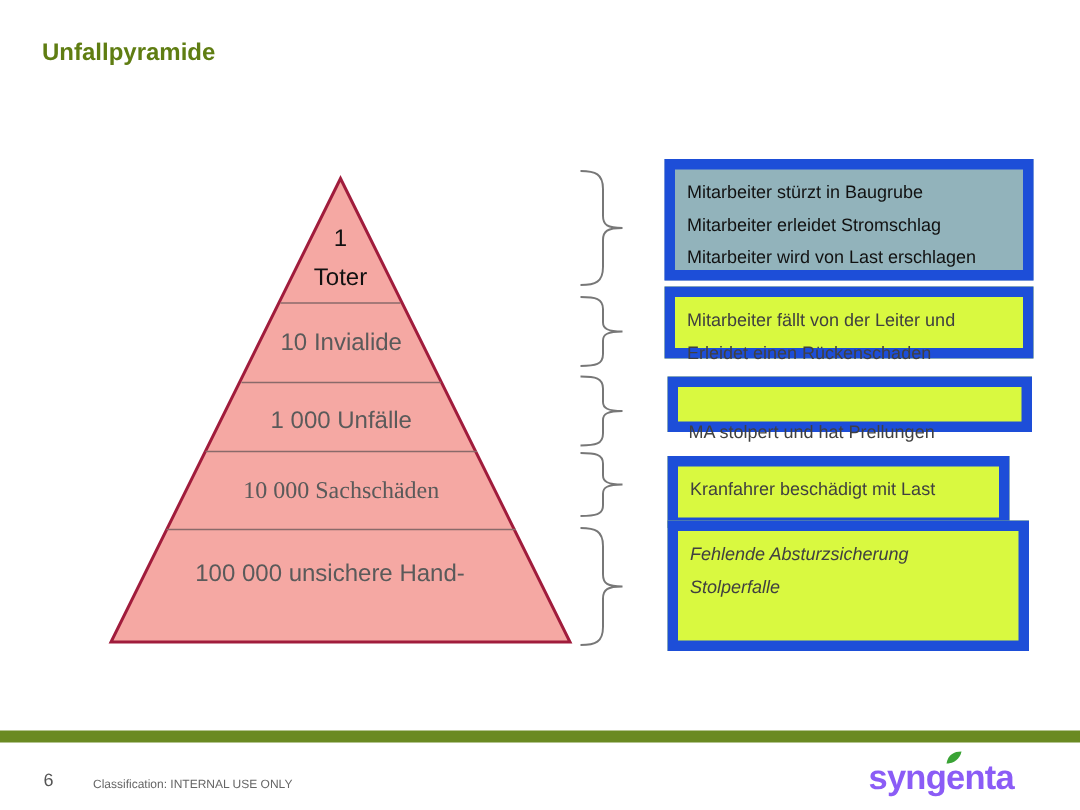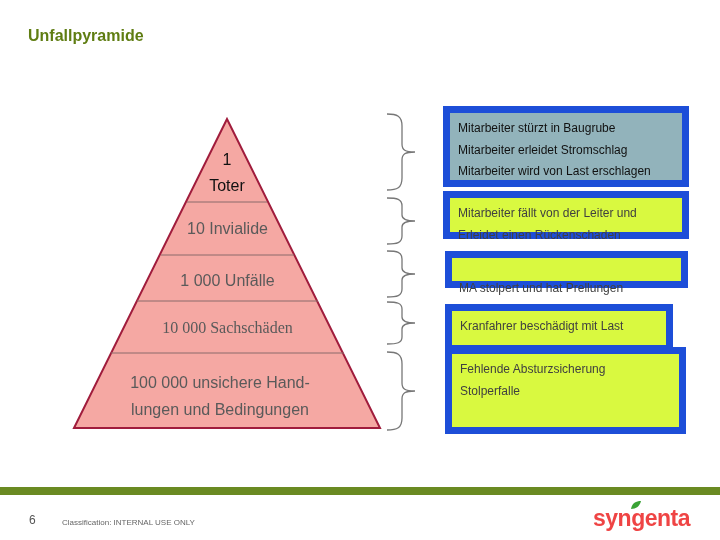--- a/index.html
+++ b/index.html
@@ -10,21 +10,21 @@
   .pyr-label { position:absolute; text-align:center; font-size:16px; color:#5a5a5a; line-height:26px; }
   .pyr-label.top { color:#111; line-height:26px; }
   .box { position:absolute; box-sizing:border-box; border:7px solid #1d4ed8; font-size:12px; line-height:21.5px; padding:5px 0 0 8px; }
   .box.grey { background:#92b3bb; color:#111; }
   .box.lime { background:#d9f940; color:#404040; }
   .box div { white-space:nowrap; }
   .brace { position:absolute; }
   .footer-bar { position:absolute; left:0; top:487px; width:720px; height:8px; background:#6a8a22; }
   .page-num { position:absolute; left:29px; top:513px; font-size:12px; color:#555; }
   .classif { position:absolute; left:62px; top:518px; font-size:8px; color:#666; }
-  .logo { position:absolute; left:593px; top:505px; font-size:23px; font-weight:bold; color:#ef4444; letter-spacing:-0.5px; }
+  .logo { position:absolute; left:579px; top:505px; font-size:23px; font-weight:bold; color:#8b5cf6; letter-spacing:-0.5px; }
   .leaf { position:absolute; left:630px; top:500px; }
 </style>
 </head>
 <body>
 
 <div class="title">Unfallpyramide</div>
 
 <svg class="pyramid" viewBox="0 0 720 540">
   <polygon points="227,119 74,428 380,428" fill="#f5a8a3" stroke="#a01c3c" stroke-width="2"></polygon>
   <line x1="187" y1="202" x2="267" y2="202" stroke="#8a6a6a" stroke-width="1"></line>
@@ -35,21 +35,20 @@
 
 <div class="pyr-label top" style="left:187px; top:147px; width:80px;">
   <div>1</div>
   <div>Toter</div>
 </div>
 <div class="pyr-label" style="left:161px; top:216px; width:133px;">10 Invialide</div>
 <div class="pyr-label" style="left:137px; top:268px; width:181px;">1 000 Unfälle</div>
 <div class="pyr-label" style="left:111px; top:315px; width:233px;font-family:Liberation Serif, serif;">10 000 Sachschäden</div>
 <div class="pyr-label" style="left:90px; top:369px; width:260px; line-height:27px;">
   <div>100 000 unsichere Hand-</div>
-  <div>lungen und Bedingungen</div>
 </div>
 
 <svg class="brace" style="left:385px; top:112px;" width="40" height="80" viewBox="0 0 40 80">
   <path d="M2,2 C12,2 17,4 17,14 L17,32 C17,38 20,40 30,40 C20,40 17,42 17,48 L17,66 C17,76 12,78 2,78" fill="none" stroke="#777" stroke-width="1.3"></path>
 </svg>
 <svg class="brace" style="left:385px; top:196px;" width="40" height="50" viewBox="0 0 40 50">
   <path d="M2,2 C12,2 17,3 17,10 L17,19 C17,23 20,25 30,25 C20,25 17,27 17,31 L17,40 C17,47 12,48 2,48" fill="none" stroke="#777" stroke-width="1.3"></path>
 </svg>
 <svg class="brace" style="left:385px; top:249px;" width="40" height="50" viewBox="0 0 40 50">
   <path d="M2,2 C12,2 17,3 17,10 L17,19 C17,23 20,25 30,25 C20,25 17,27 17,31 L17,40 C17,47 12,48 2,48" fill="none" stroke="#777" stroke-width="1.3"></path>
@@ -69,21 +68,21 @@
 <div class="box lime" style="left:443px; top:191px; width:246px; height:48px;">
   <div>Mitarbeiter fällt von der Leiter und</div>
   <div>Erleidet einen Rückenschaden</div>
 </div>
 <div class="box lime" style="left:445px; top:251px; width:243px; height:37px; padding-top:20px; padding-left:7px;">
   <div>MA stolpert und hat Prellungen</div>
 </div>
 <div class="box lime" style="left:445px; top:304px; width:228px; height:48px;">
   <div>Kranfahrer beschädigt mit Last</div>
 </div>
-<div class="box lime" style="left:445px; top:347px; width:241px; height:87px;">
+<div class="box lime" style="left:445px; top:347px; width:241px; height:87px;font-style:italic;">
   <div>Fehlende Absturzsicherung</div>
   <div>Stolperfalle</div>
 </div>
 
 <div class="footer-bar"></div>
 <div class="page-num">6</div>
 <div class="classif">Classification: INTERNAL USE ONLY</div>
 <svg class="leaf" width="12" height="10" viewBox="0 0 12 10">
   <path d="M1,9 C2,3 6,1 11,1 C10,6 6,9 1,9 Z" fill="#3aa335"></path>
 </svg>

